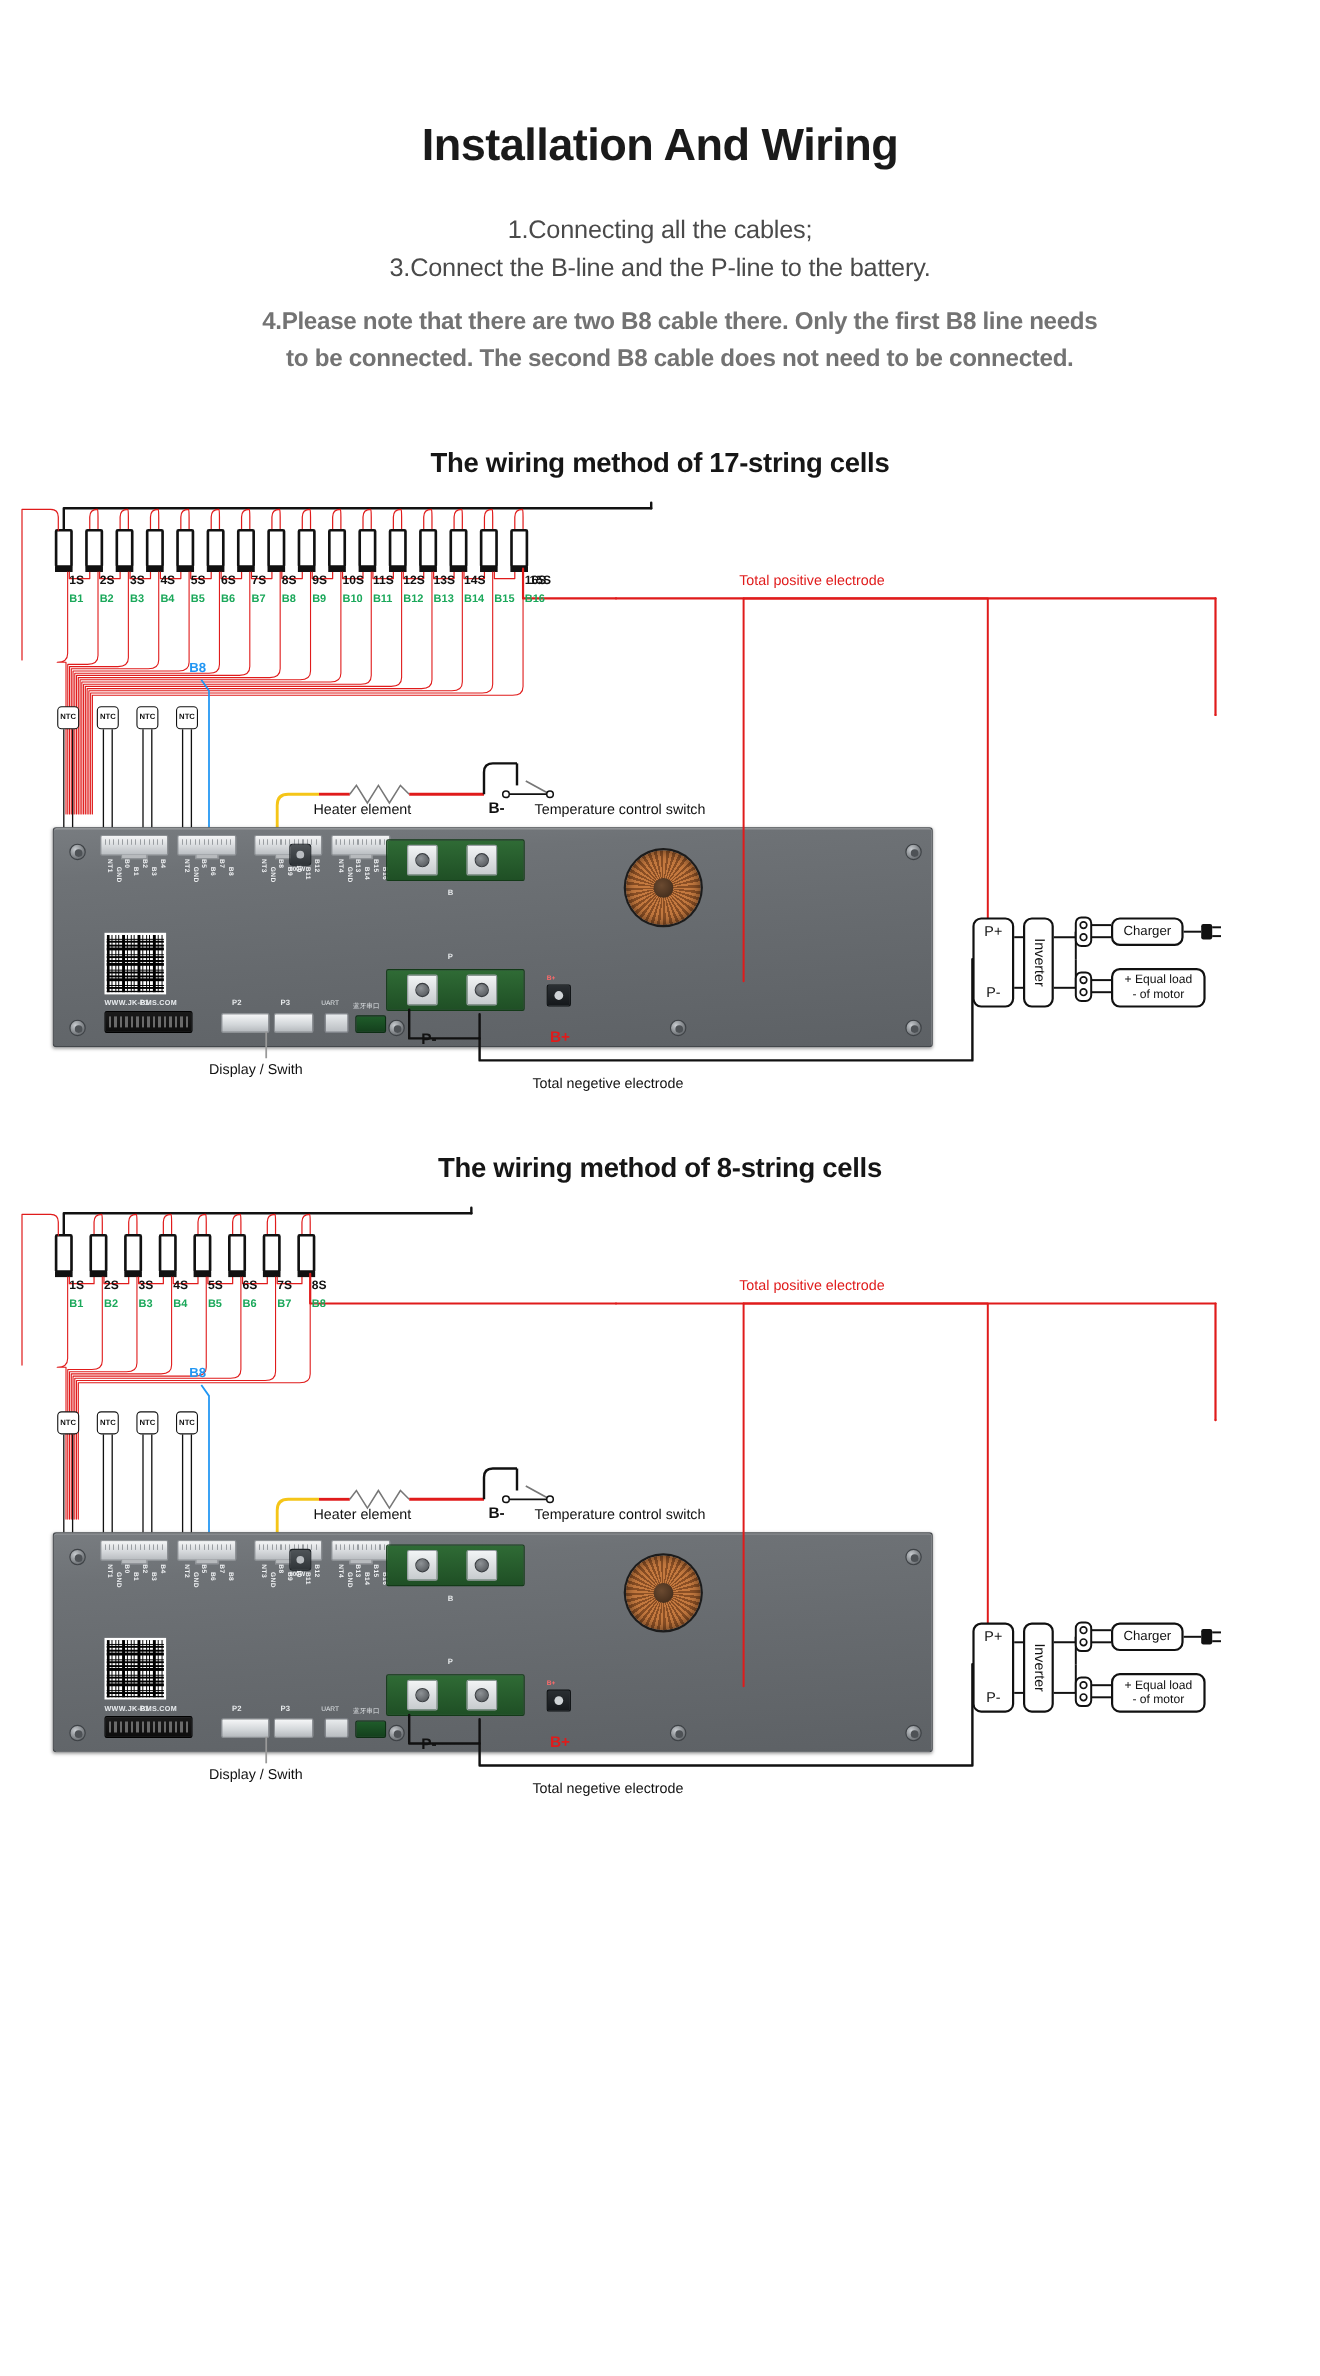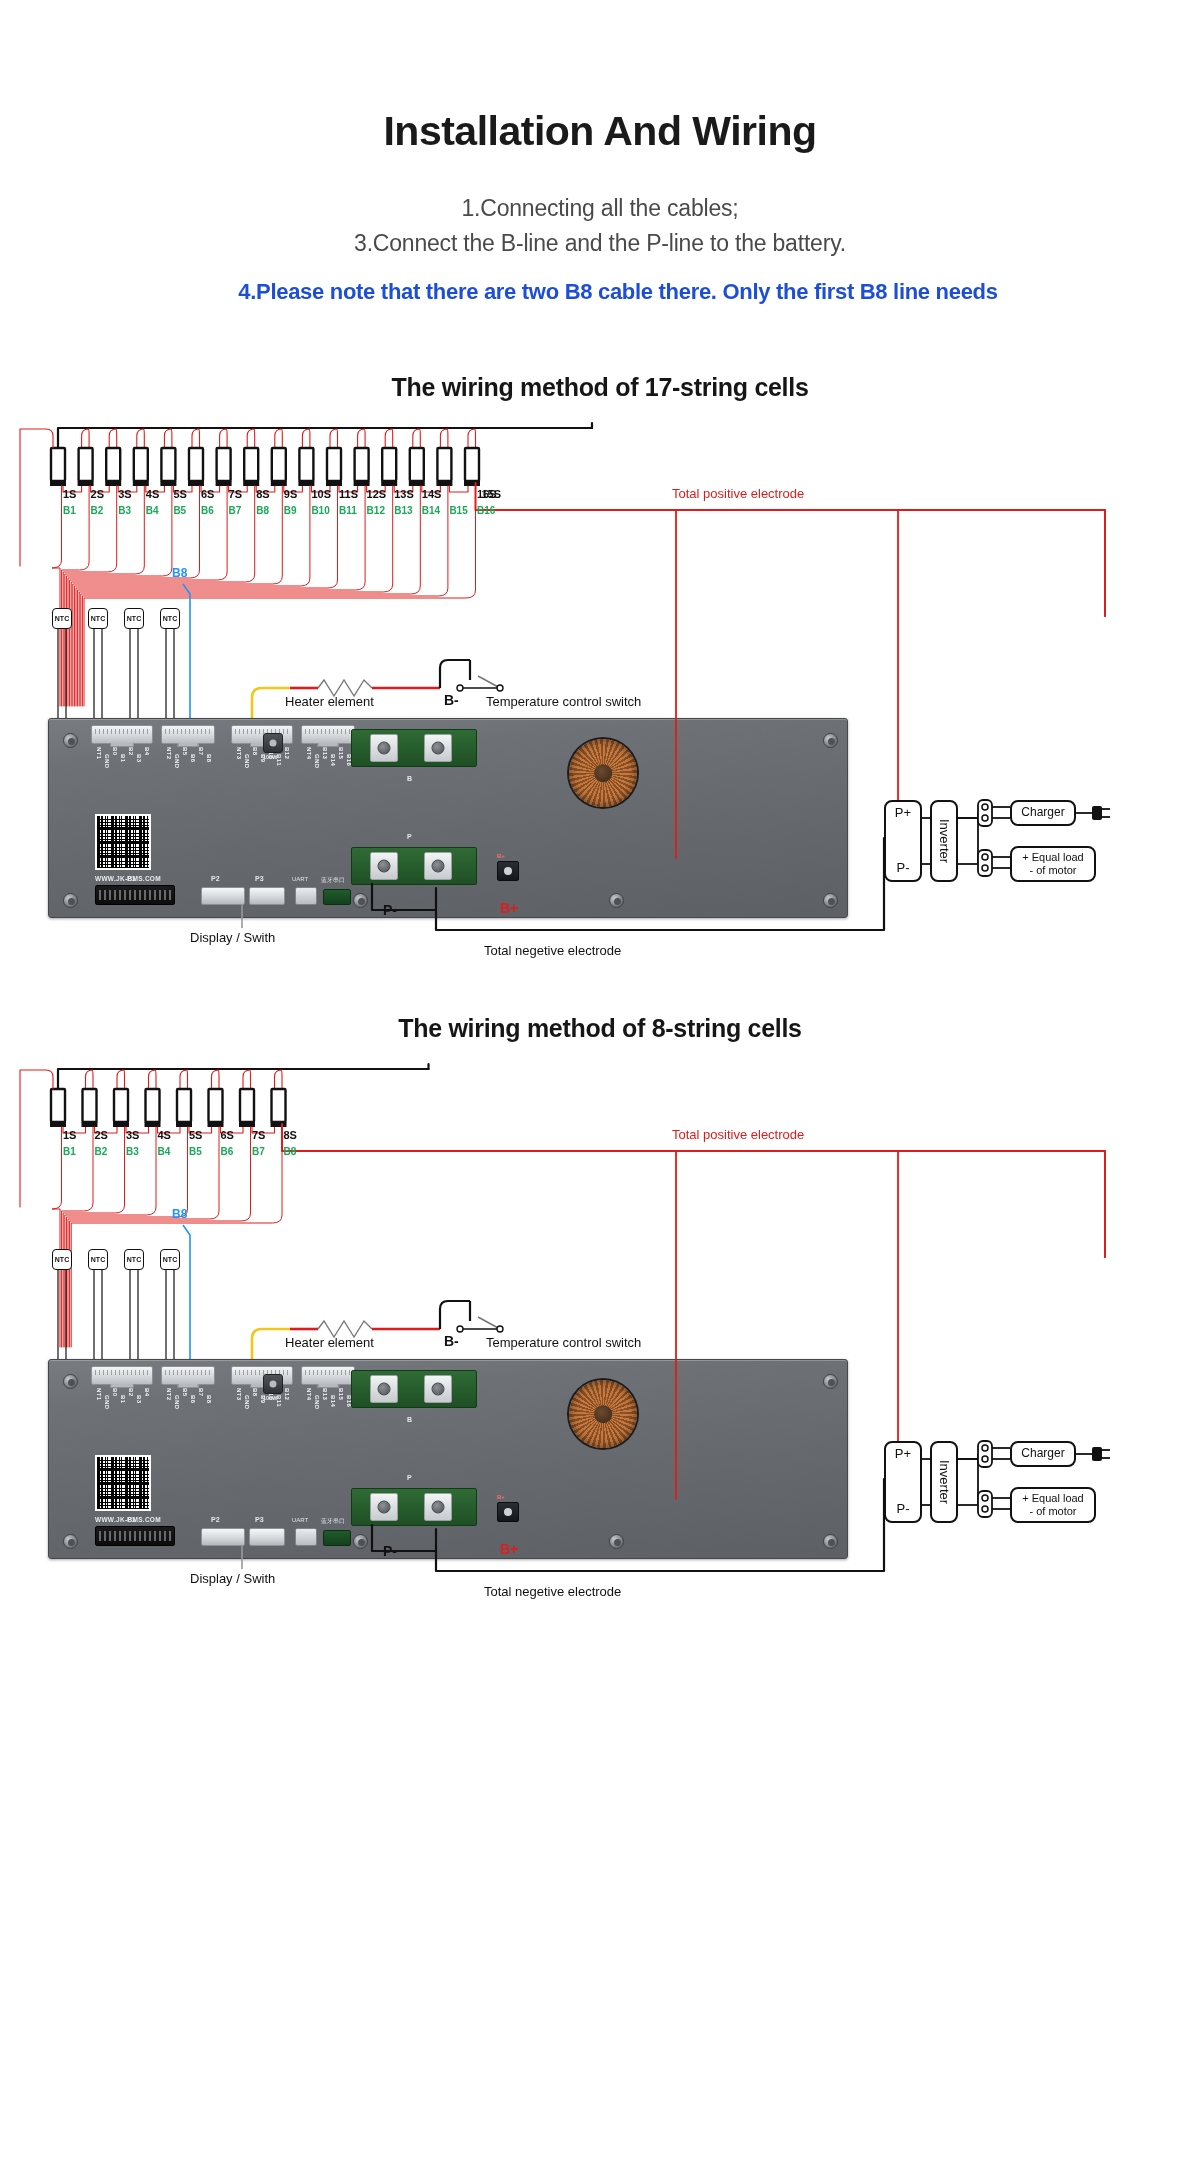--- a/index.html
+++ b/index.html
@@ -18,21 +18,21 @@
   #page-title {
     font-size:41px; font-weight:bold; color:#1a1a1a;
     letter-spacing:-0.5px; margin:0 0 36px 0;
     font-family:"Liberation Sans", sans-serif;
   }
   .step {
     font-size:23px; color:#4a4a4a; line-height:1.52;
     letter-spacing:-0.2px;
   }
   .warn {
-    font-size:22px; color:#1d4ed8; font-weight:bold;
+    font-size:22px; color:#737373; font-weight:bold;
     line-height:1.55; letter-spacing:-0.3px;margin-left:36px;
   }
   #warning-block { margin-top:14px; }
 
   
   .section-title {
     text-align:center; font-size:25px; font-weight:bold;
     color:#161616; letter-spacing:-0.3px;
   }
   #title-16s { margin-top:64px; }
@@ -200,20 +200,21 @@
 </style>
 </head>
 <body>
 
 <div id="header">
   <h1 id="page-title">Installation And Wiring</h1>
   <div class="step">1.Connecting all the cables;</div>
   <div class="step">3.Connect the B-line and the P-line to the battery.</div>
   <div id="warning-block">
     <div class="warn">4.Please note that there are two B8 cable  there. Only the first B8 line needs</div>
+    <div class="warn">to be connected. The second B8 cable  does not need to be connected.</div>
   </div>
 </div>
 
 <div class="section-title" id="title-16s">The wiring method of 17-string cells</div>
 <div class="diagram" id="diagram-16s">
     <svg width="1200" height="540" viewBox="0 0 1200 540">
       <path d="M 58 30 L 58 10 L 592 10" fill="none" stroke="#111111" stroke-width="2.2" stroke-linecap="round" stroke-linejoin="round"></path>
       <rect x="51" y="30" width="14" height="33" fill="#fff" stroke="#111111" stroke-width="2.4" rx="1"></rect>
       <rect x="50" y="63" width="16" height="5" fill="#111111"></rect>
       <path d="M 63 68 L 63 74

